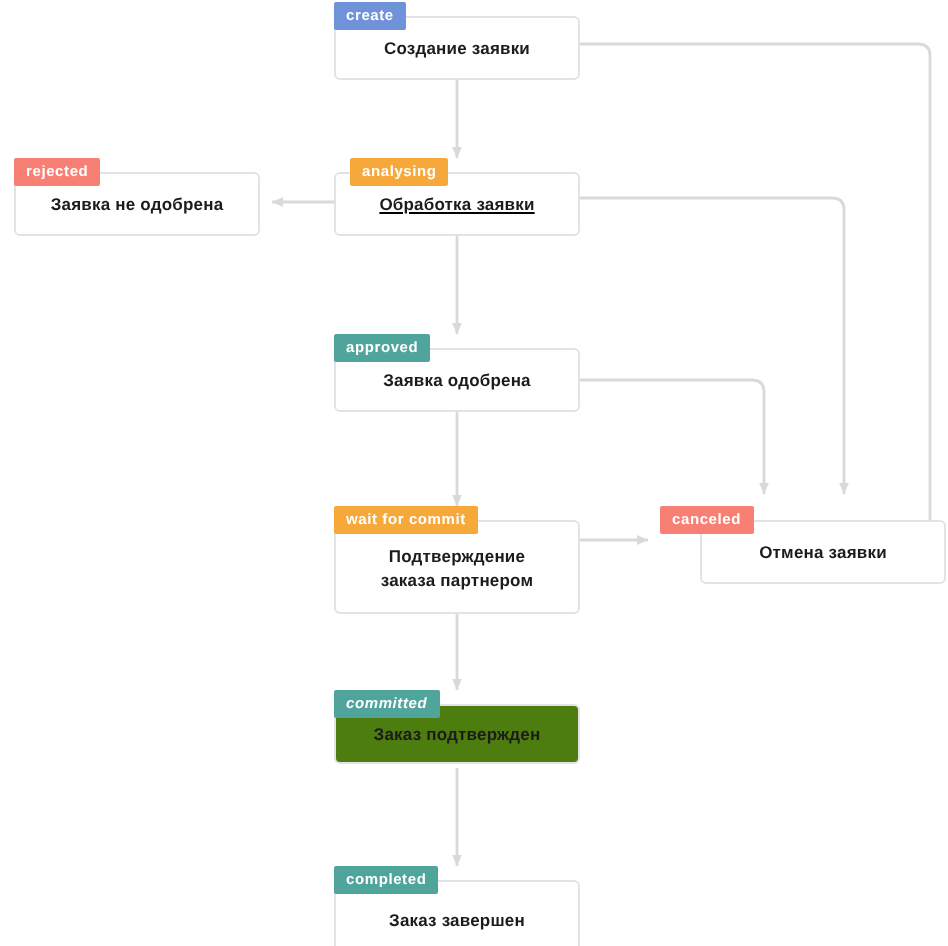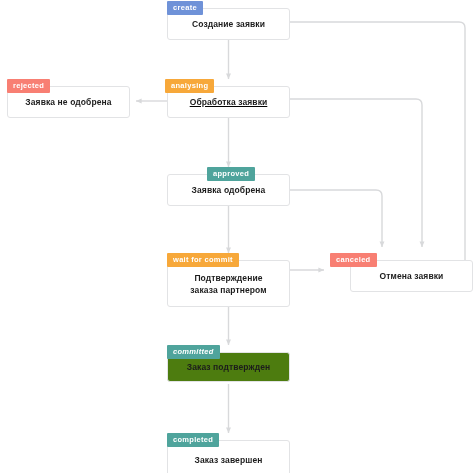--- a/index.html
+++ b/index.html
@@ -92,26 +92,26 @@
   <div class="badge" style="left: 167px; top: 1px; background: rgb(111, 146, 216);">create</div>
 
   <div class="node" style="left: 7px; top: 86px; width: 123px; height: 32px; border-color: rgb(226, 227, 229); background: rgb(255, 255, 255);">
     <span class="node-label">Заявка не одобрена</span>
   </div>
   <div class="badge" style="left: 7px; top: 79px; background: rgb(248, 127, 115);">rejected</div>
 
   <div class="node" style="left: 167px; top: 86px; width: 123px; height: 32px; border-color: rgb(226, 227, 229); background: rgb(255, 255, 255); text-decoration: underline;">
     <span class="node-label">Обработка заявки</span>
   </div>
-  <div class="badge" style="left: 165px; top: 79px; background: rgb(247, 168, 58);">analysing</div>
+  <div class="badge" style="left: 175px; top: 79px; background: rgb(247, 168, 58);">analysing</div>
 
   <div class="node" style="left: 167px; top: 174px; width: 123px; height: 32px; border-color: rgb(226, 227, 229); background: rgb(255, 255, 255);">
     <span class="node-label">Заявка одобрена</span>
   </div>
-  <div class="badge" style="left: 167px; top: 167px; background: rgb(79, 164, 156); margin-left: 40px;">approved</div>
+  <div class="badge" style="left: 167px; top: 167px; background: rgb(79, 164, 156);">approved</div>
 
   <div class="node" style="left: 167px; top: 260px; width: 123px; height: 47px; border-color: rgb(226, 227, 229); background: rgb(255, 255, 255);">
     <span class="node-label">Подтверждение
 заказа партнером</span>
   </div>
   <div class="badge" style="left: 167px; top: 253px; background: rgb(247, 168, 58);">wait for commit</div>
 
   <div class="node" style="left: 330px; top: 260px; width: 123px; height: 32px; border-color: rgb(226, 227, 229); background: rgb(255, 255, 255); margin-left: 20px;">
     <span class="node-label">Отмена заявки</span>
   </div>

